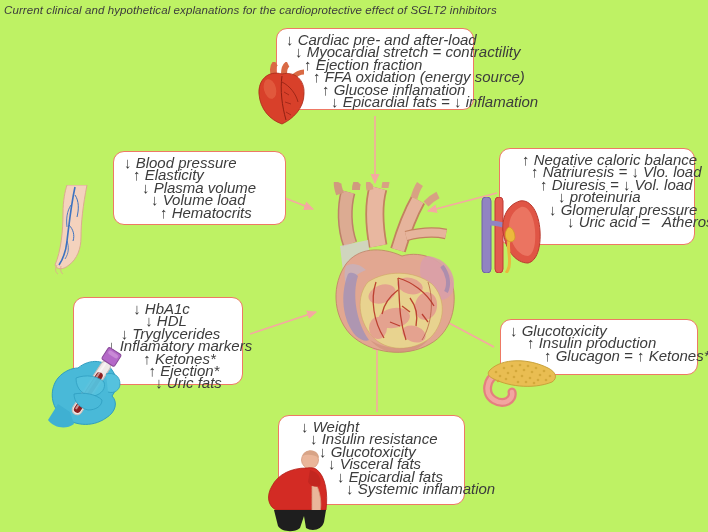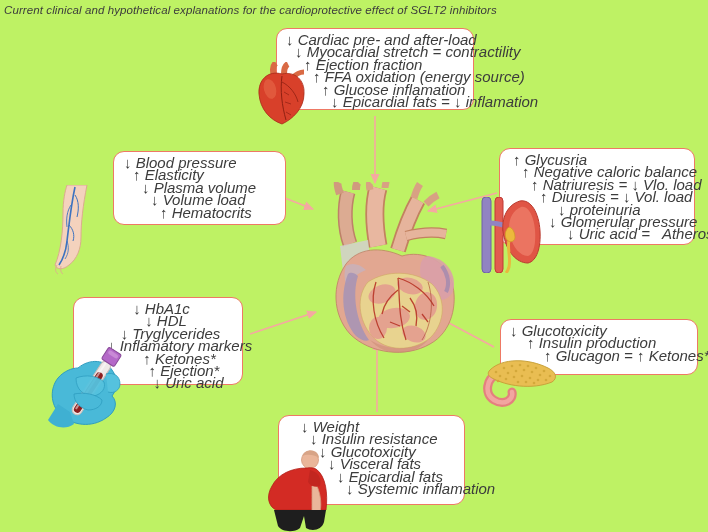--- a/index.html
+++ b/index.html
@@ -95,37 +95,36 @@
 
   <div class="box" style="left:77px;top:151px;width:173px;height:74px;margin-left:36px;">
       <div class="box-line" style="padding-left: 10px;">↓ Blood pressure</div>
       <div class="box-line" style="padding-left: 19px;">↑ Elasticity</div>
       <div class="box-line" style="padding-left: 28px;">↓ Plasma volume</div>
       <div class="box-line" style="padding-left: 37px;">↓ Volume load</div>
       <div class="box-line" style="padding-left: 46px;">↑ Hematocrits</div>
     </div>
 
   <div class="box" style="left:499px;top:148px;width:196px;height:97px;">
-      <div class="box-line" style="padding-left: 13px;">↑ Glycusria</div>
       <div class="box-line" style="padding-left: 22px;">↑ Negative caloric balance</div>
       <div class="box-line" style="padding-left: 31px;">↑ Natriuresis = ↓ Vlo. load</div>
       <div class="box-line" style="padding-left: 40px;">↑ Diuresis = ↓ Vol. load</div>
       <div class="box-line" style="padding-left: 58px;">↓ proteinuria</div>
       <div class="box-line" style="padding-left: 49px;">↓ Glomerular pressure</div>
       <div class="box-line" style="padding-left: 67px;">↓ Uric acid =   Atherosclerosis</div>
     </div>
 
   <div class="box" style="left:73px;top:297px;width:170px;height:88px;text-align:center;">
       <div class="box-line" style="padding-left: 7px;">↓ HbA1c</div>
       <div class="box-line" style="padding-left: 16px;">↓ HDL</div>
       <div class="box-line" style="padding-left: 25px;">↓ Tryglycerides</div>
       <div class="box-line" style="padding-left: 34px;">↓ Inflamatory markers</div>
       <div class="box-line" style="padding-left: 43px;">↑ Ketones*</div>
       <div class="box-line" style="padding-left: 52px;">↑ Ejection*</div>
-      <div class="box-line" style="padding-left: 61px;">↓ Uric acid</div>
+      <div class="box-line" style="padding-left: 61px;">↓ Uric fats</div>
     </div>
 
   <div class="box" style="left:500px;top:319px;width:198px;height:56px;">
       <div class="box-line" style="padding-left: 9px;">↓ Glucotoxicity</div>
       <div class="box-line" style="padding-left: 26px;">↑ Insulin production</div>
       <div class="box-line" style="padding-left: 43px;">↑ Glucagon = ↑ Ketones*</div>
     </div>
 
   <div class="box" style="left:278px;top:415px;width:187px;height:90px;">
       <div class="box-line" style="padding-left: 22px;">↓ Weight</div>

